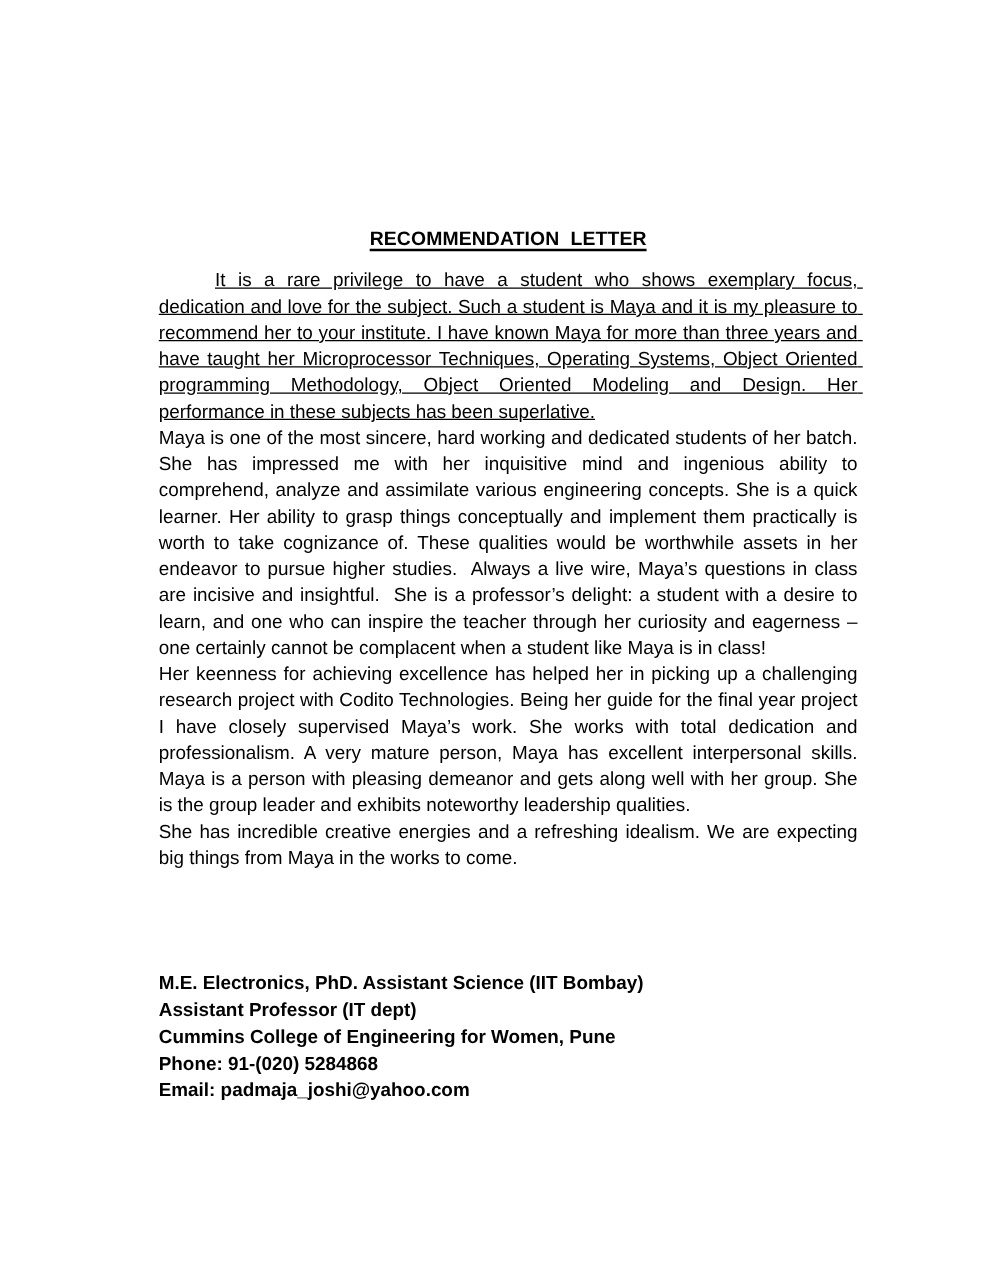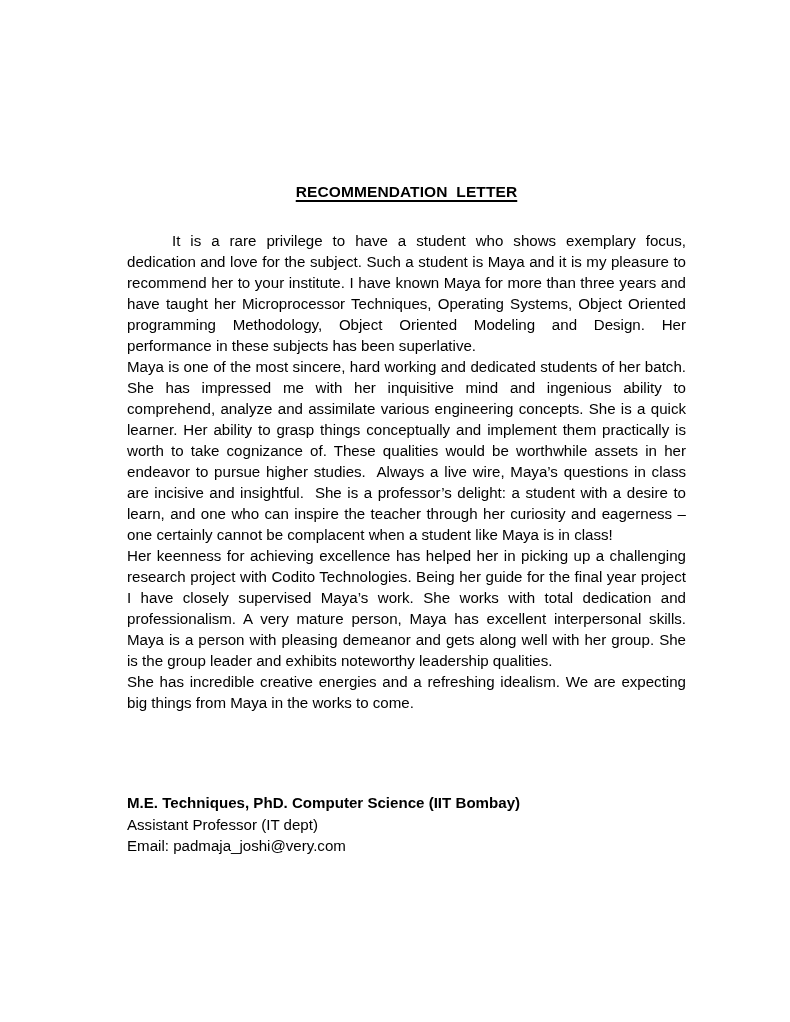--- a/index.html
+++ b/index.html
@@ -55,49 +55,53 @@
     text-align: justify;
     text-justify: inter-word;
     margin: 0;
     padding: 0;
     white-space: pre-wrap;
     hyphens: none;
   }
   .para + .para {
   }
   .para.first {
-    margin-top: 29px;
+    margin-top: 13px;
     text-indent: 45px;
+    text-decoration: underline;
   }
 
   .signature-block {
     margin-top: 79px;
     font-size: 15.1px;
     line-height: 21.5px;
   }
   .sig-line {
     white-space: pre;
+    font-weight: bold;
   }
   .sig-line.bold {
     font-weight: bold;
   }
 </style>
 </head>
 <body>
 
 <div class="page">
   <div class="doc-body">
 
     <h1 class="letter-title"><span class="u">RECOMMENDATION  LETTER</span></h1>
 
     <p class="para first">It is a rare privilege to have a student who shows exemplary focus, dedication and love for the subject. Such a student is Maya and it is my pleasure to recommend her to your institute. I have known Maya for more than three years and have taught her Microprocessor Techniques, Operating Systems, Object Oriented programming Methodology, Object Oriented Modeling and Design. Her performance in these subjects has been superlative.</p>
     <p class="para">Maya is one of the most sincere, hard working and dedicated students of her batch. She has impressed me with her inquisitive mind and ingenious ability to comprehend, analyze and assimilate various engineering concepts. She is a quick learner. Her ability to grasp things conceptually and implement them practically is worth to take cognizance of. These qualities would be worthwhile assets in her endeavor to pursue higher studies.  Always a live wire, Maya’s questions in class are incisive and insightful.  She is a professor’s delight: a student with a desire to learn, and one who can inspire the teacher through her curiosity and eagerness – one certainly cannot be complacent when a student like Maya is in class!</p>
     <p class="para">Her keenness for achieving excellence has helped her in picking up a challenging research project with Codito Technologies. Being her guide for the final year project I have closely supervised Maya’s work. She works with total dedication and professionalism. A very mature person, Maya has excellent interpersonal skills. Maya is a person with pleasing demeanor and gets along well with her group. She is the group leader and exhibits noteworthy leadership qualities.</p>
     <p class="para">She has incredible creative energies and a refreshing idealism. We are expecting big things from Maya in the works to come.</p>
 
     <div class="signature-block">
-      <div class="sig-line bold">M.E. Techniques, PhD. Computer Science (IIT Bombay)</div>
+      <div class="sig-line bold">M.E. Electronics, PhD. Assistant Science (IIT Bombay)</div>
       <div class="sig-line">Assistant Professor (IT dept)</div>
-      <div class="sig-line">Email: padmaja_joshi@very.com</div>
+      <div class="sig-line">Cummins College of Engineering for Women, Pune</div>
+      <div class="sig-line">Phone: 91-(020) 5284868</div>
+      <div class="sig-line">Email: padmaja_joshi@yahoo.com</div>
     </div>
 
   </div>
 </div>
 
 </body></html>

